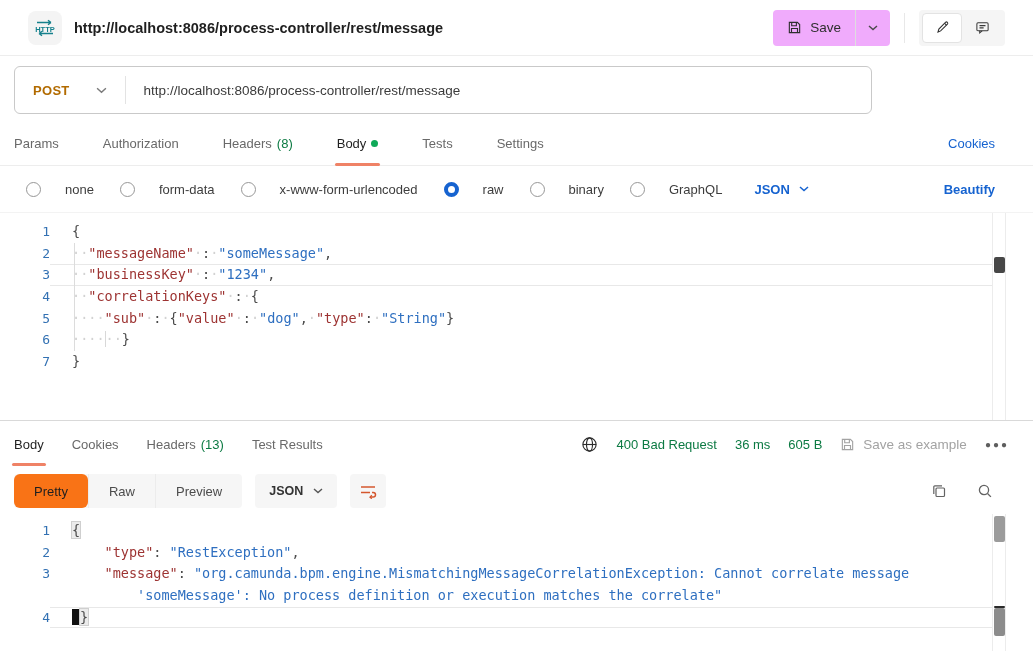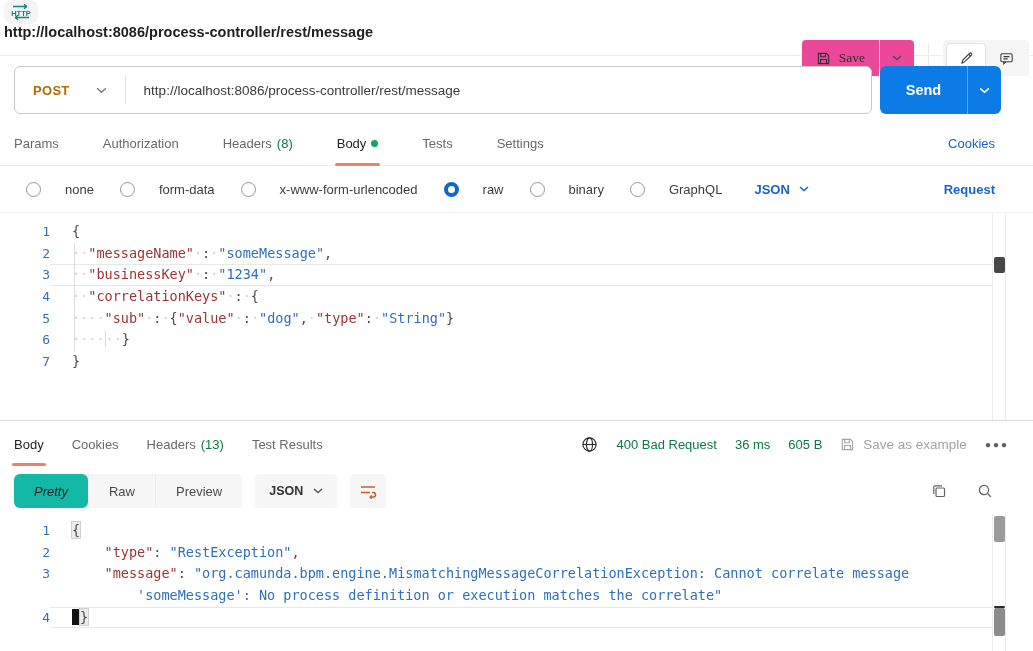--- a/index.html
+++ b/index.html
@@ -6,26 +6,26 @@
   html,body { margin:0; padding:0; }
   body {
     width:1033px; height:651px; position:relative; overflow:hidden;
     background:#fff; color:#212121;
     font-family:"Liberation Sans", sans-serif;
   }
   .abs { position:absolute; }
 
   
   .topbar { left:0; top:0; width:1033px; height:56px; border-bottom:1px solid #ededed;
-            display:flex; padding:0 4px;flex-direction:column; }
+            display:flex; align-items:center; padding:0 28px; }
   .http-badge { width:34px; height:34px; background:#f4f4f4; border-radius:8px;
                 display:flex; align-items:center; justify-content:center; margin-right:12px; }
   .req-title { font-size:14.5px; font-weight:bold; color:#1f1f1f; }
   .topbar-right { margin-left:auto; display:flex; align-items:center; gap:14px; }
-  .save-group { display:flex; align-items:stretch; background:#ec4899; border-radius:4px; height:36px; overflow:hidden;font-family:Liberation Serif, serif; }
+  .save-group { display:flex; align-items:stretch; background:#f0abfc; border-radius:4px; height:36px; overflow:hidden; }
   .save-main { display:flex; align-items:center; gap:8px; padding:0 14px; font-size:13.5px; color:#2f2f2f; cursor:pointer; }
   .save-caret { display:flex; align-items:center; padding:0 12px; border-left:1px solid #dedede; color:#4a4a4a; cursor:pointer; }
   .top-divider { width:1px; height:30px; background:#e8e8e8; }
   .icon-group { display:flex; background:#f5f5f5; border-radius:4px; padding:3px; height:36px; }
   .icon-btn { width:40px; display:flex; align-items:center; justify-content:center; border-radius:4px; color:#3a3a3a; cursor:pointer; }
   .icon-btn.active { background:#fff; border:1px solid #e3e3e3; }
 
   
   .reqrow { left:0; top:56px; width:941px; height:66px; }
   .url-box { position:absolute; left:14px; top:10px; width:858px; height:48px;
@@ -98,21 +98,21 @@
   .save-example { display:flex; align-items:center; gap:8px; color:#a3a3a3; font-size:13.5px; cursor:pointer; }
   .more-dots { color:#5e5e5e; font-size:10px; letter-spacing:2px; cursor:pointer; }
 
   
   .toolbar { left:0; top:468px; width:1033px; height:46px; display:flex; align-items:center;
              padding:0 40px 0 14px; gap:13px; }
   .seg-control { display:flex; background:#f6f6f6; border-radius:4px; height:34px; overflow:hidden; }
   .seg { display:flex; align-items:center; padding:0 20px; font-size:13px; color:#4c4c4c;
          cursor:pointer; border-left:1px solid #ececec; }
   .seg:first-child { border-left:none; }
-  .seg.seg-active { background:#14b8a6; color:#1f1f1f; border-radius:6px;font-style:italic; }
+  .seg.seg-active { background:#f97316; color:#1f1f1f; border-radius:6px; }
   .pill { display:flex; align-items:center; gap:10px; background:#f6f6f6; border-radius:4px;
           height:34px; padding:0 14px; font-size:12.5px; font-weight:bold; color:#333; cursor:pointer; }
   .pill .chev { color:#555; }
   .wrap-btn { width:36px; height:34px; background:#f6f6f6; border-radius:4px;
               display:flex; align-items:center; justify-content:center; cursor:pointer; }
   .toolbar-right { margin-left:auto; display:flex; align-items:center; gap:30px; color:#636363; }
   .toolbar-right .tbi { cursor:pointer; display:flex; }
 
   svg { display:block; }
 </style>
@@ -171,28 +171,20 @@
       <span class="method-label">POST</span>
       <span class="method-chev">
         <svg viewBox="0 0 10 6" width="11" height="7">
             <path d="M1 1l4 3.6L9 1" fill="none" stroke="currentColor" stroke-width="1.3"></path>
           </svg>
       </span>
     </div>
     <div class="url-sep"></div>
     <div class="url-text">http://localhost:8086/process-controller/rest/message</div>
   </div>
-  <div class="send-btn">
-    <div class="send-main">Send</div>
-    <div class="send-caret">
-      <svg viewBox="0 0 10 6" width="11" height="7">
-          <path d="M1 1l4 3.6L9 1" fill="none" stroke="#fff" stroke-width="1.5"></path>
-        </svg>
-    </div>
-  </div>
 </div>
 
 <div class="abs tabsrow">
   <div class="tab">
       <span>Params</span>
     </div>
   <div class="tab">
       <span>Authorization</span>
     </div>
   <div class="tab">
@@ -236,21 +228,21 @@
   <div class="mode">
       <span class="radio"></span>
       <span>GraphQL</span>
     </div>
   <div class="fmt-select">
     <span>JSON</span>
     <svg viewBox="0 0 10 6" width="10" height="6">
         <path d="M1 1l4 3.6L9 1" fill="none" stroke="currentColor" stroke-width="1.5"></path>
       </svg>
   </div>
-  <div class="link-blue">Request</div>
+  <div class="link-blue">Beautify</div>
 </div>
 
 <div class="abs editor editor1">
   <div class="indent-guide"></div>
   <div class="vtrack">
     <div class="vthumb" style="top:44px; height:16px; background:#474747;"></div>
   </div>
 <div class="cm-row">
       <span class="gut">1</span>
       <span class="code"><span class="p">{</span></span>

